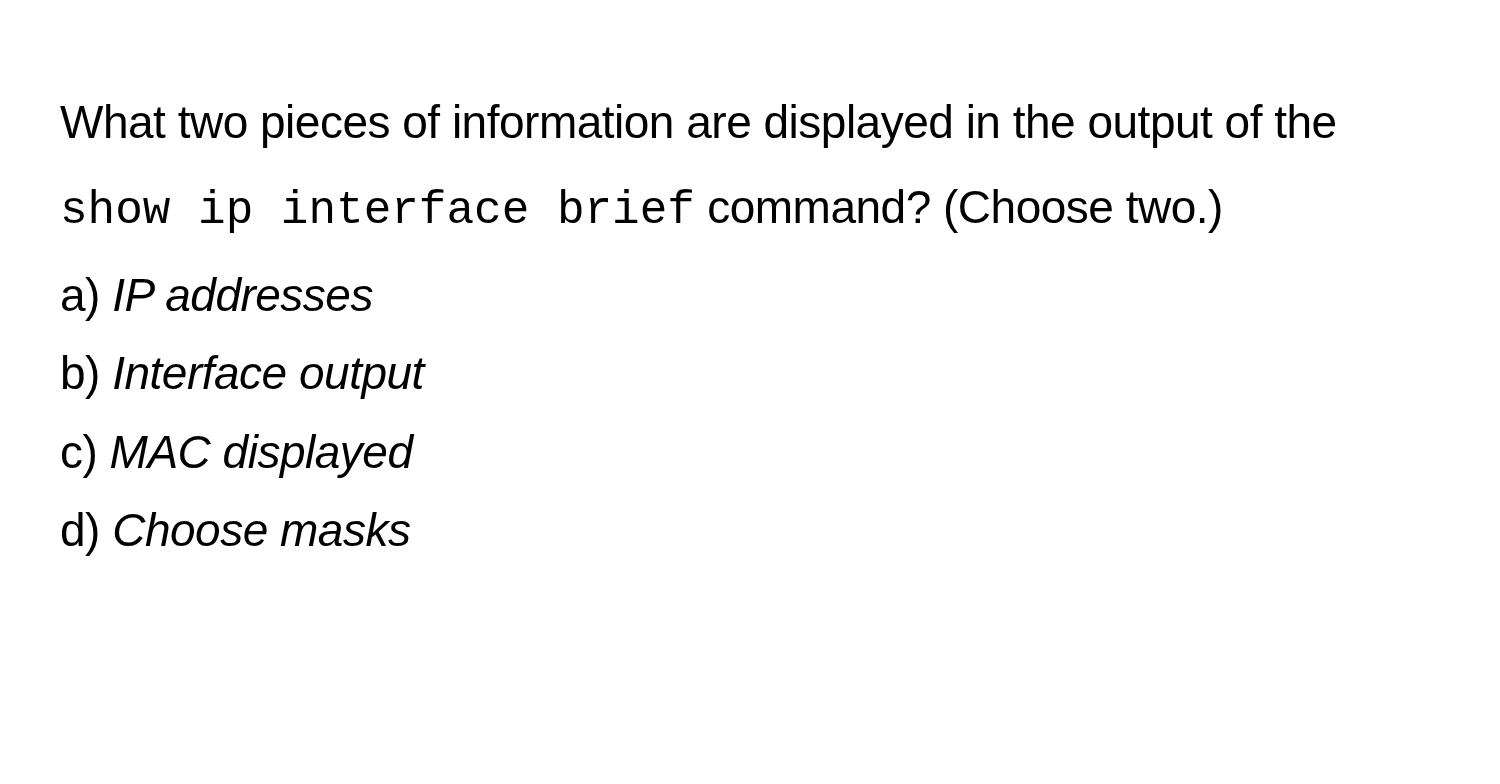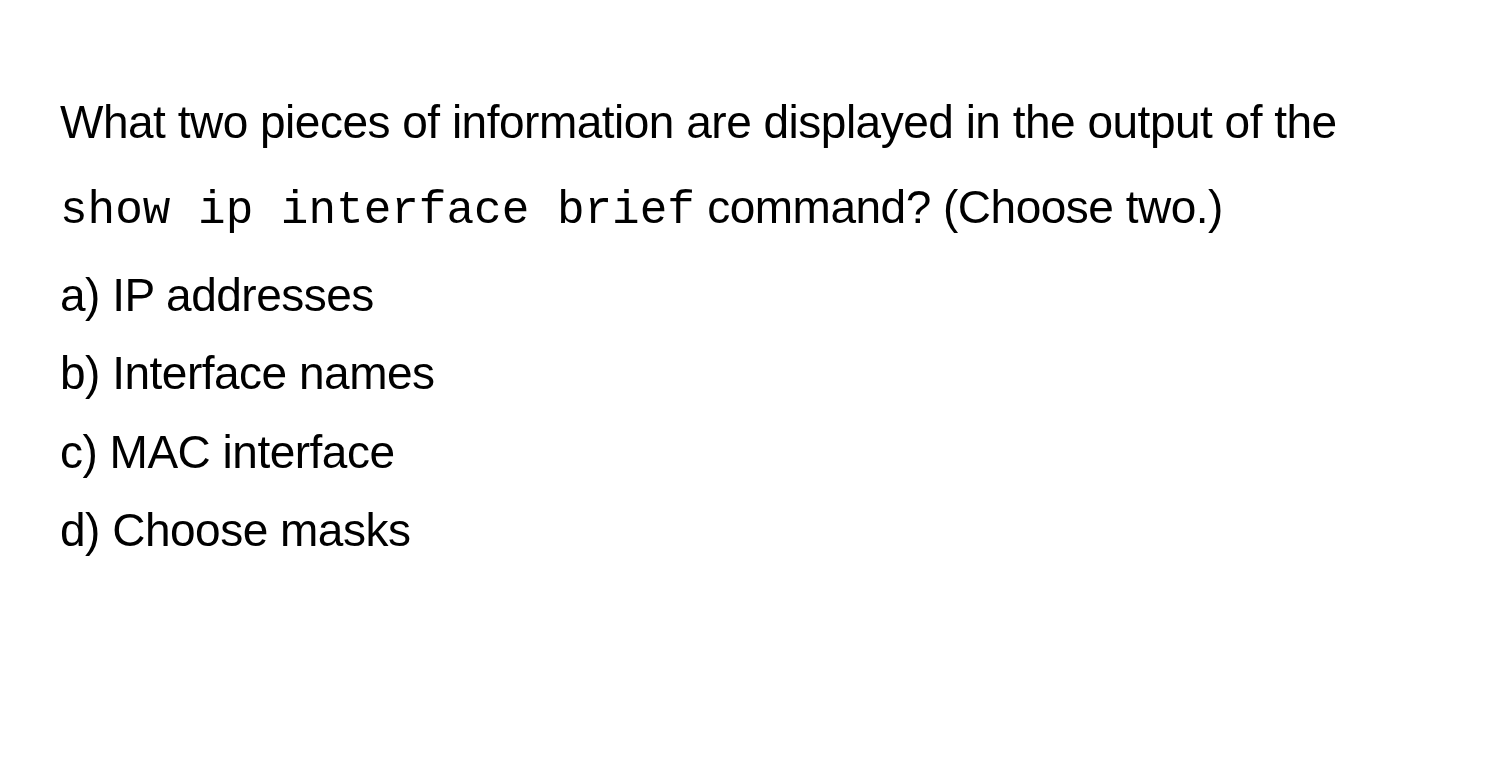--- a/index.html
+++ b/index.html
@@ -33,36 +33,37 @@
     font-size: 46px;
     line-height: 1.7;
     letter-spacing: -0.5px;
     color: #000;
   }
   .option .label {
     display: inline;
   }
   .option .text {
     display: inline;
+    font-style: italic;
   }
 </style>
 </head>
 <body>
 
 <div class="page">
   <div class="question">
     <span>What two pieces of information are displayed in the output of the </span><span class="code">show ip interface brief</span><span> command? (Choose two.)</span>
   </div>
   <div class="options">
     <div class="option">
       <span class="label">a) </span><span class="text">IP addresses</span>
     </div>
     <div class="option">
-      <span class="label">b) </span><span class="text">Interface names</span>
+      <span class="label">b) </span><span class="text">Interface output</span>
     </div>
     <div class="option">
-      <span class="label">c) </span><span class="text">MAC interface</span>
+      <span class="label">c) </span><span class="text">MAC displayed</span>
     </div>
     <div class="option">
       <span class="label">d) </span><span class="text">Choose masks</span>
     </div>
   </div>
 </div>
 
 </body></html>

